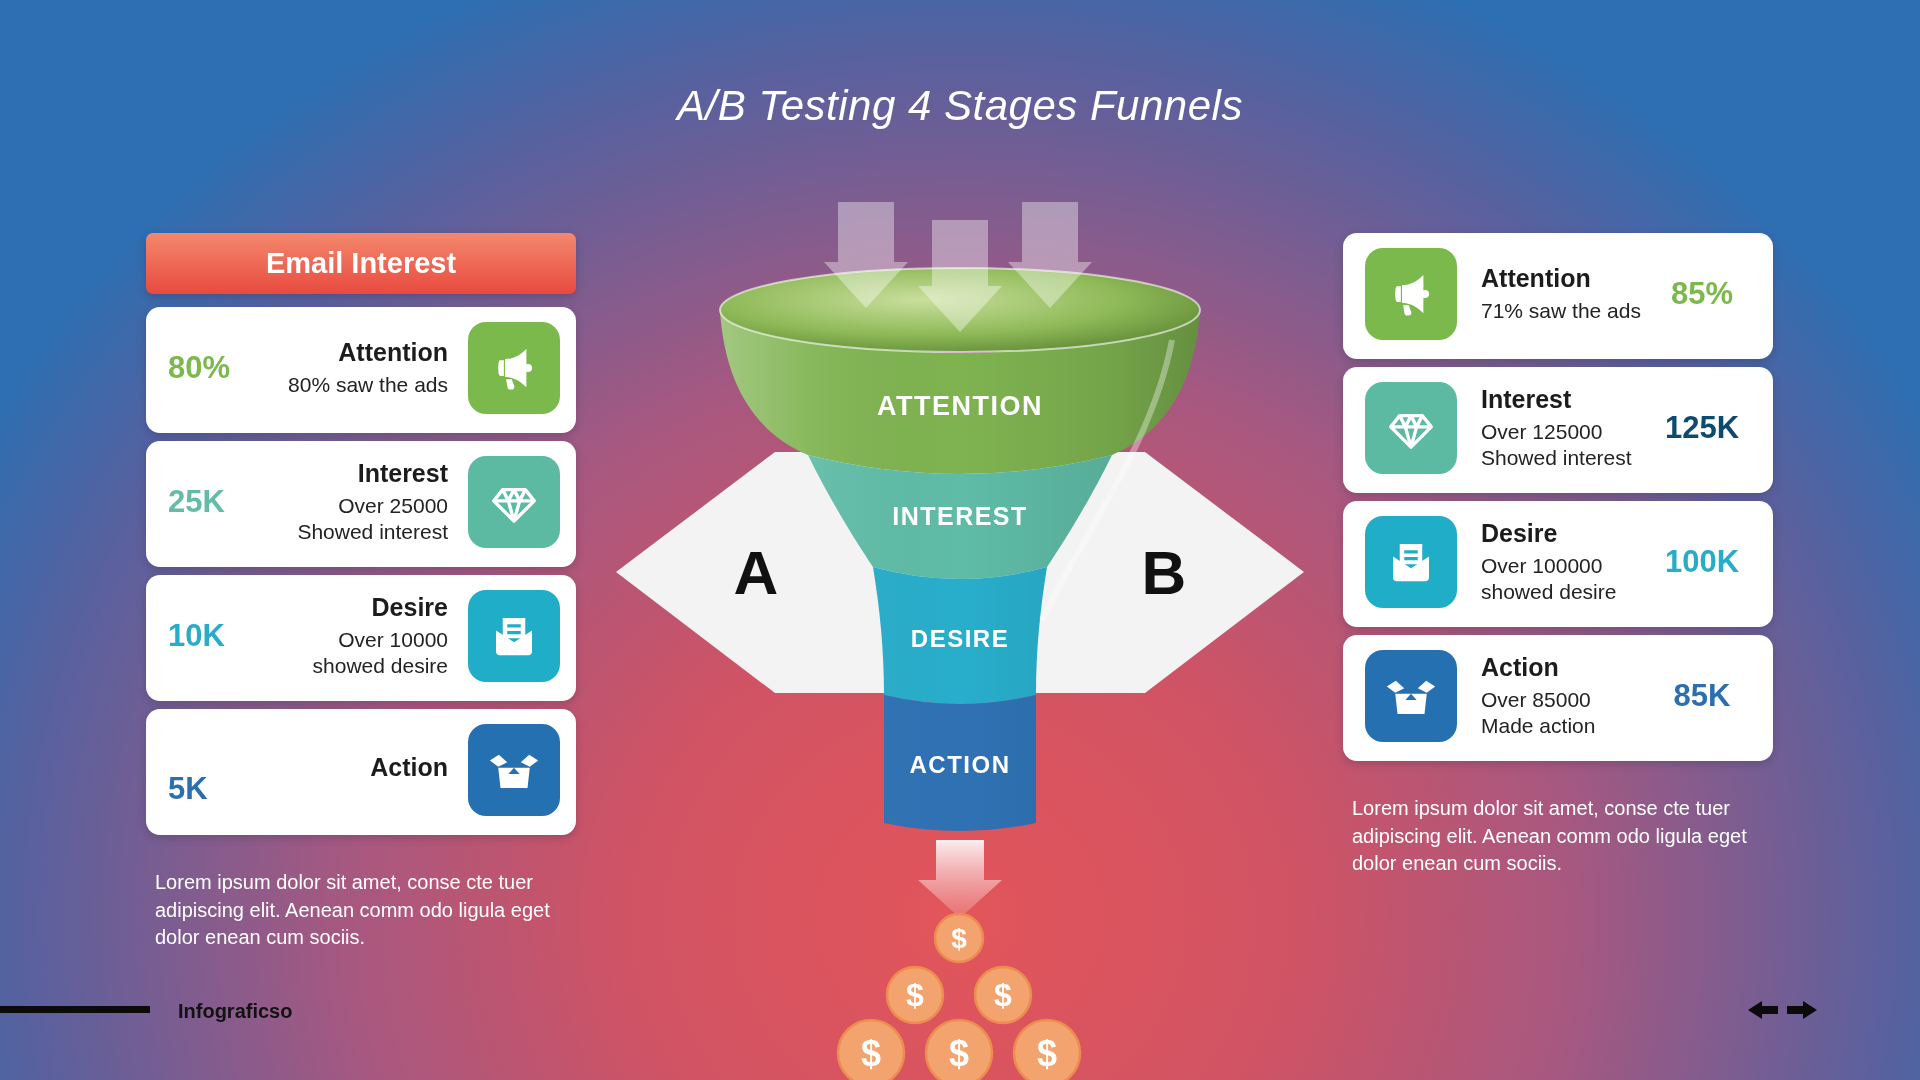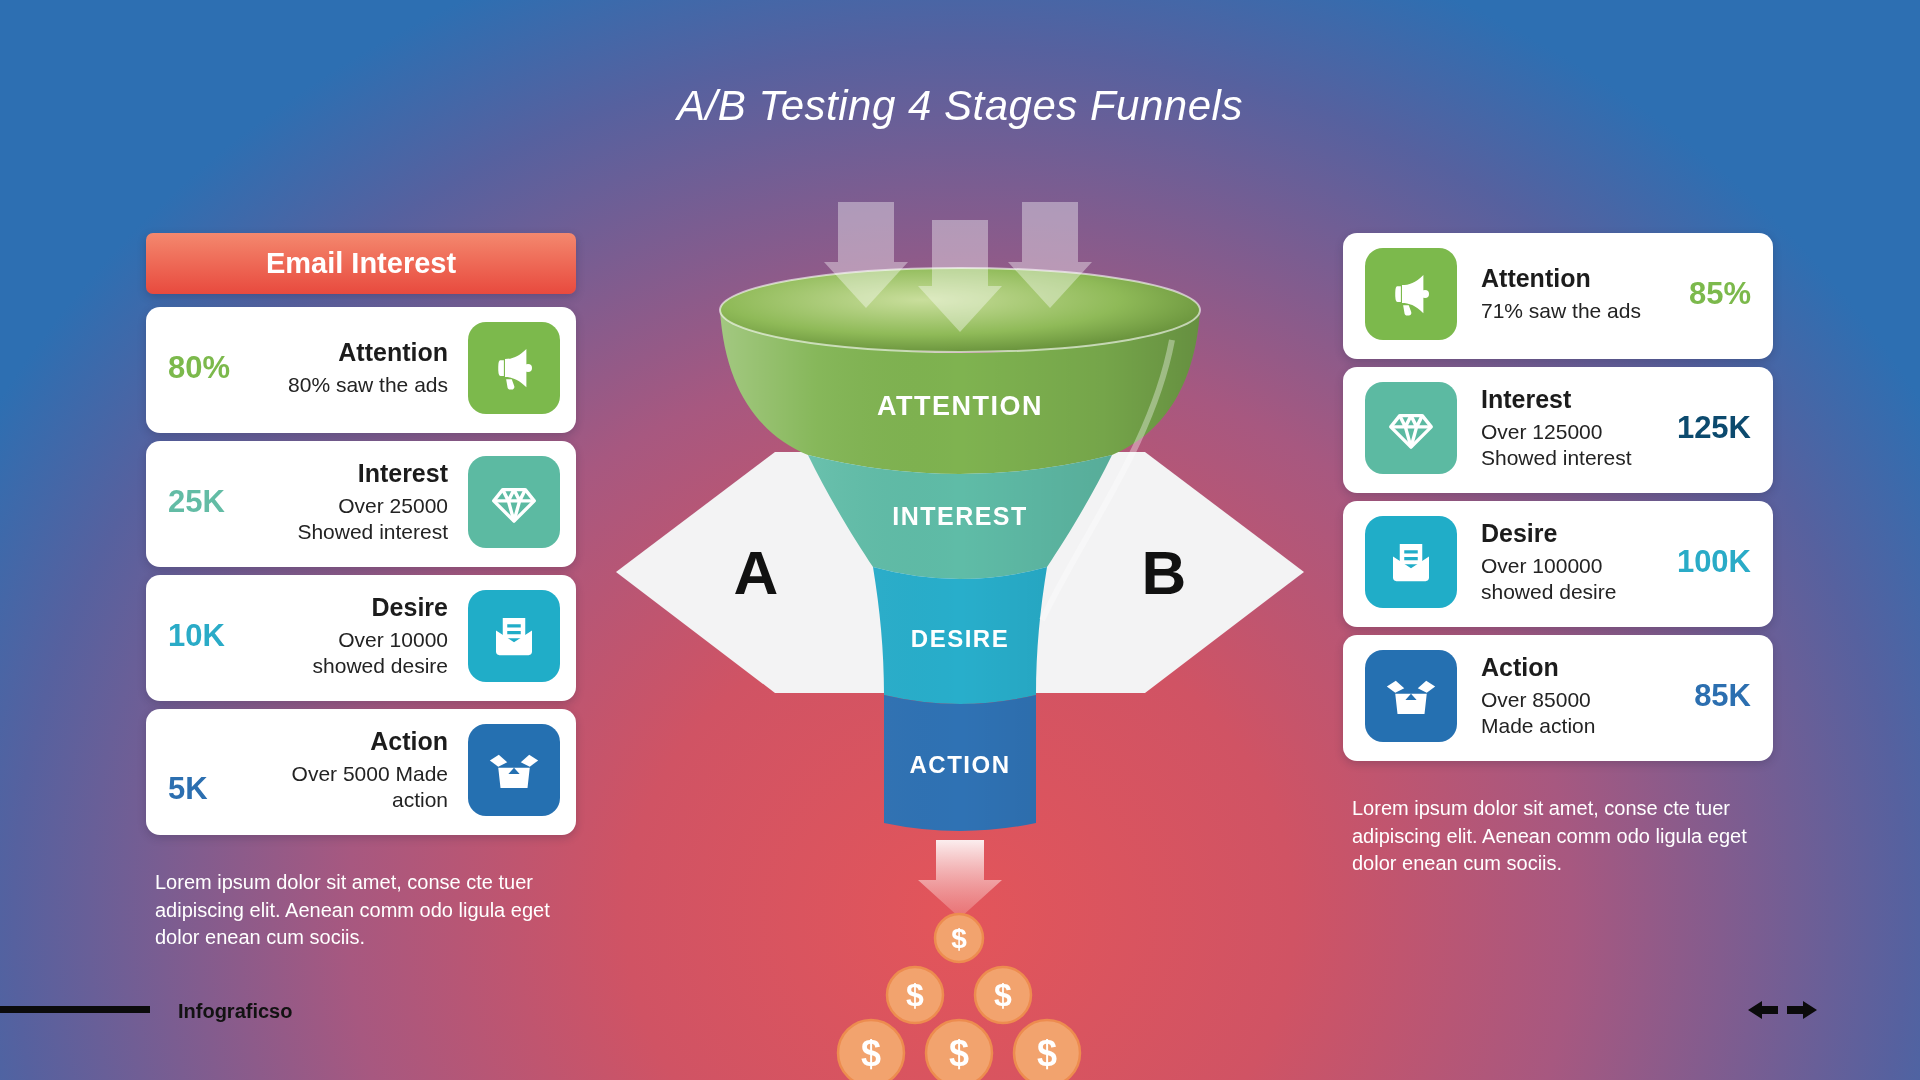--- a/index.html
+++ b/index.html
@@ -29,21 +29,21 @@
   .panel-header.email  { background:linear-gradient(#F4886E,#E84A3E); }
   .panel-header.google { background:linear-gradient(#F6B569,#EE8B3C); }
   .card {
     height:126px; background:#fff; border-radius:14px;
     display:flex; align-items:center;
     box-shadow:0 3px 9px rgba(30,30,60,0.22);
     padding:0 16px 4px 22px;
   }
   .card-value { font-size:31px; font-weight:bold; }
   .panel-left  .card-value { width:96px; text-align:left; }
-  .panel-right .card-value { width:104px; text-align:right; padding-right:6px; }
+  .panel-right .card-value { width:104px; text-align:center; padding-right:6px; }
   .card-text { flex:1; }
   .panel-left  .card-text { text-align:right; padding-right:20px; }
   .panel-right .card-text { text-align:left;  padding-left:24px; }
   .card-title { font-size:25px; font-weight:bold; color:#1c1c1c; margin-bottom:5px; }
   .card-desc  { font-size:21px; color:#232323; line-height:1.25; display:inline-block; max-width:168px; }
   .icon-box {
     width:92px; height:92px; border-radius:18px; flex:none;
     display:flex; align-items:center; justify-content:center;
   }
   .icon-box svg { width:54px; height:54px; }
@@ -177,21 +177,20 @@
           <path fill="#fff" fill-rule="evenodd" d="M14 8 H34 V26 H14 Z M18 13.5 H30 V16.5 H18 Z M18 19.5 H30 V22.5 H18 Z"></path>
           <path fill="#fff" d="M8 19 L24 29.5 L40 19 L40 38 C40 39.7 38.7 41 37 41 H11 C9.3 41 8 39.7 8 38 Z"></path>
         </svg>
     </div>
   </div>
 
   <div class="card">
     <div class="card-value" style="color: rgb(44, 111, 176); margin-top: 38px;">5K</div>
     <div class="card-text">
       <div class="card-title">Action</div>
-      <span class="card-desc">Over 5000 Made action</span>
     </div>
     <div class="icon-box" style="background-color: rgb(37, 112, 177);">
       <svg viewBox="0 0 48 48" fill="#fff">
           <path fill-rule="evenodd" d="M10 22 H38 L36 40 H12 Z M24 22 L29 27.5 L19 27.5 Z"></path>
           <polygon points="10,21 2.5,15.5 10.5,10.5 18,17"></polygon>
           <polygon points="38,21 45.5,15.5 37.5,10.5 30,17"></polygon>
         </svg>
     </div>
   </div>
 

